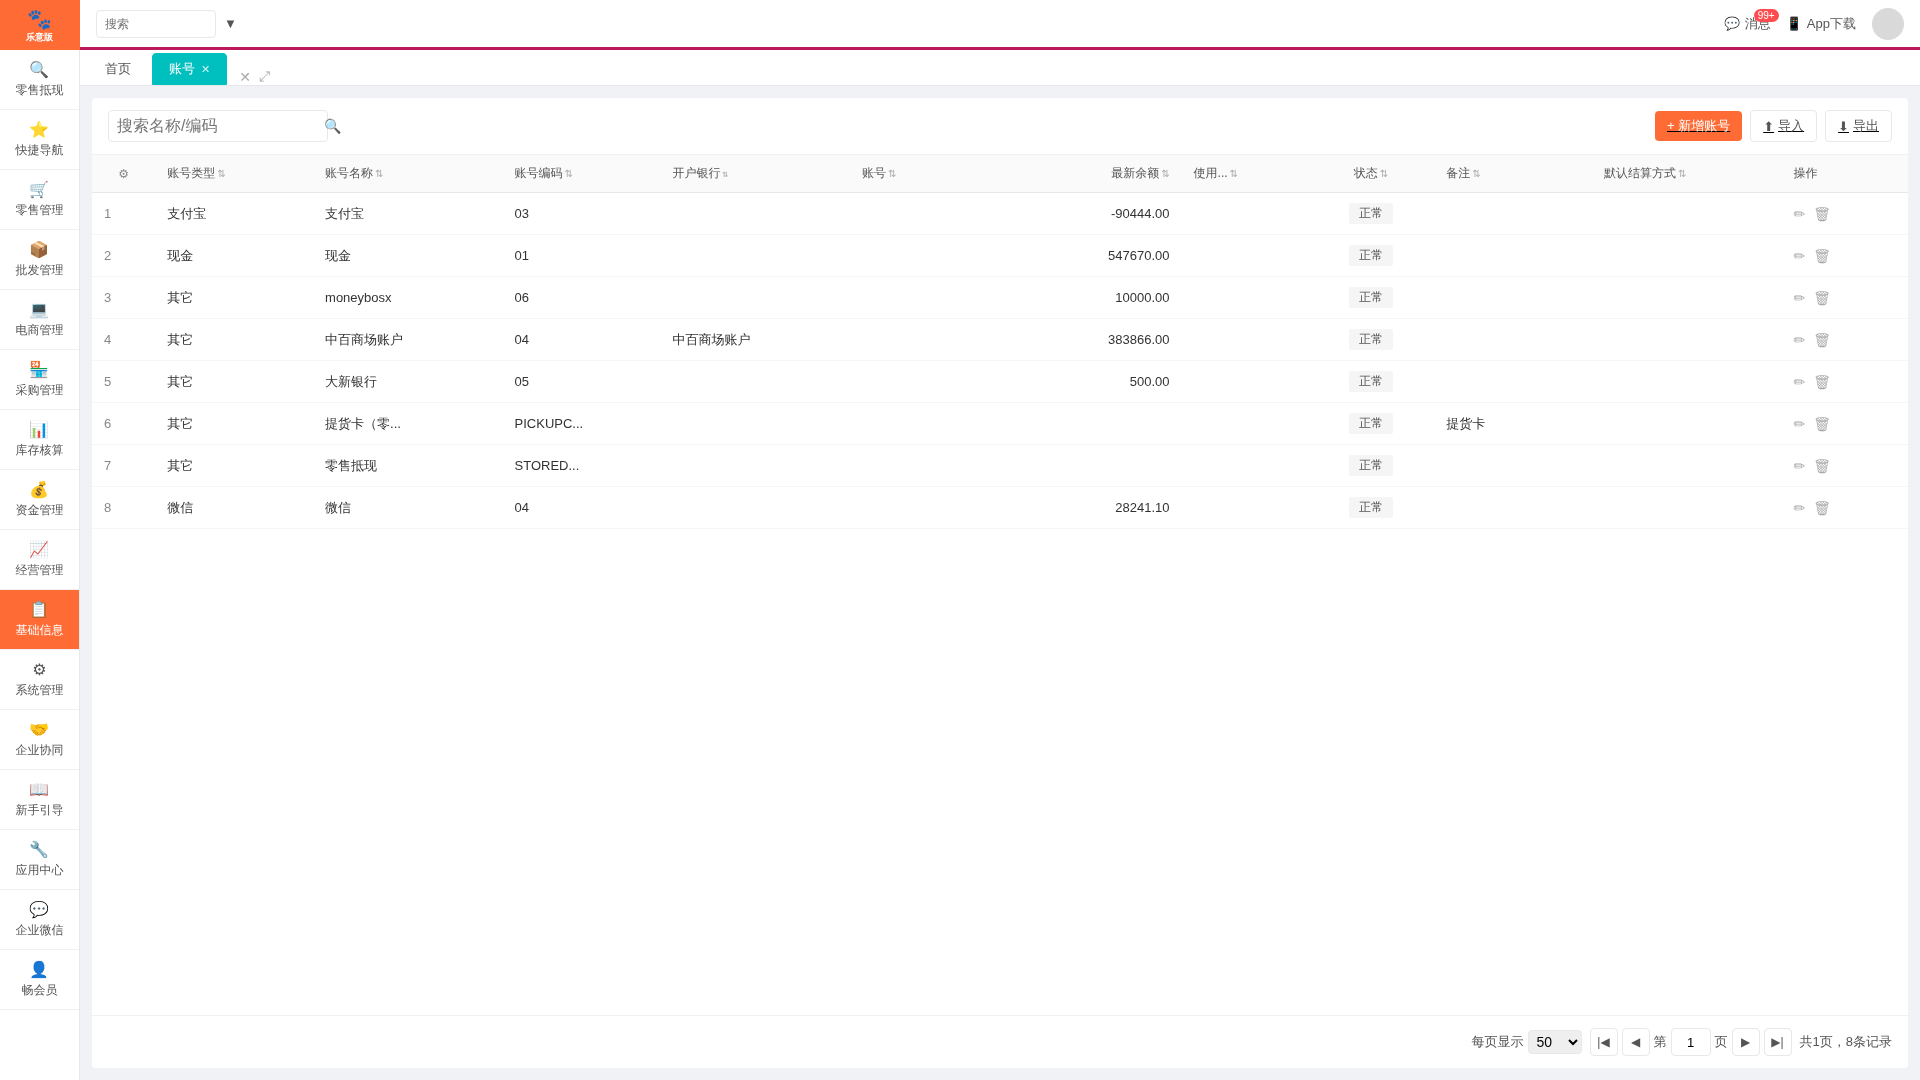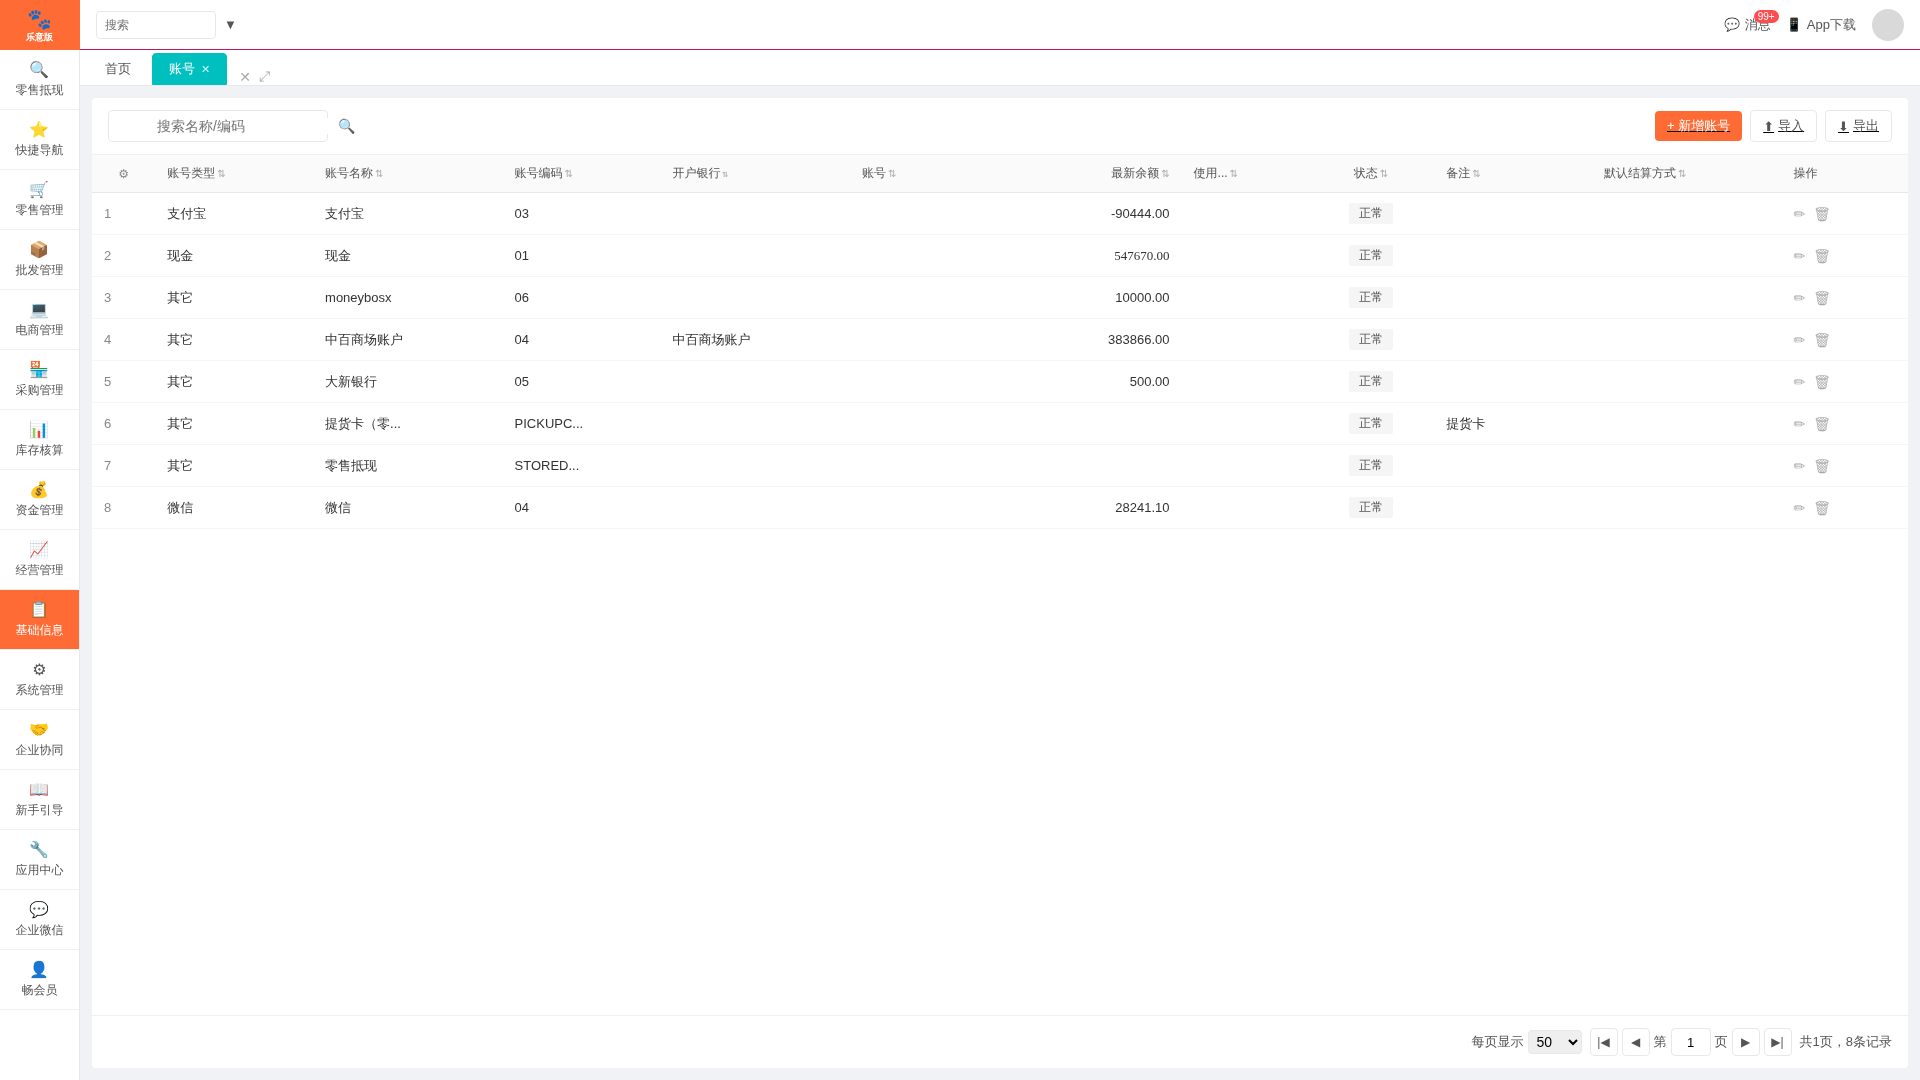--- a/index.html
+++ b/index.html
@@ -54,21 +54,21 @@
       display: flex;
       flex-direction: column;
       height: 100%;
       overflow: hidden;
     }
 
     
     .topbar {
       height: 50px;
       background: #fff;
-      border-bottom: 1px solid #be185d;
+      border-bottom: 3px solid #be185d;
       display: flex;
       align-items: center;
       justify-content: space-between;
       padding: 0 16px;
       flex-shrink: 0;
     }
     .topbar-left {
       display: flex;
       align-items: center;
       gap: 8px;
@@ -463,21 +463,21 @@
       <span class="window-btn">✕</span>
       <span class="window-btn">⤢</span>
     </div>
   </div>
 
   <div class="content">
     <div class="card">
 
       <div class="toolbar">
         <div class="search-box">
-          <input type="text" style="border: none; outline: none; font-size: 14px; flex: 1 1 0%; color: #701a75; margin-left: 40px;" placeholder="搜索名称/编码">
+          <input type="text" style="border: none; outline: none; font-size: 16px; flex: 1 1 0%; color: #701a75;" placeholder="搜索名称/编码">
           <span class="search-icon">🔍</span>
         </div>
         <div class="toolbar-right">
           <button class="btn-primary">
             <span>+ 新增账号</span>
           </button>
           <button class="btn-default">
             <span>⬆</span>
             <span>导入</span>
           </button>
@@ -528,21 +528,21 @@
         </div>
       </td>
     </tr>
               <tr>
       <td class="col-index">2</td>
       <td class="col-type">现金</td>
       <td class="col-name">现金</td>
       <td class="col-code">01</td>
       <td class="col-bank"></td>
       <td class="col-account"></td>
-      <td class="col-balance" style="font-family:Liberation Serif, serif;">547670.00</td>
+      <td class="col-balance" style="">547670.00</td>
       <td class="col-use"></td>
       <td class="col-status" style="text-align:center;">
         <span class="status-badge normal">正常</span>
       </td>
       <td class="col-remark"></td>
       <td class="col-default"></td>
       <td class="col-action">
         <div class="action-btns">
           <span class="action-btn" title="编辑">✏</span>
           <span class="action-btn" title="删除">🗑</span>

